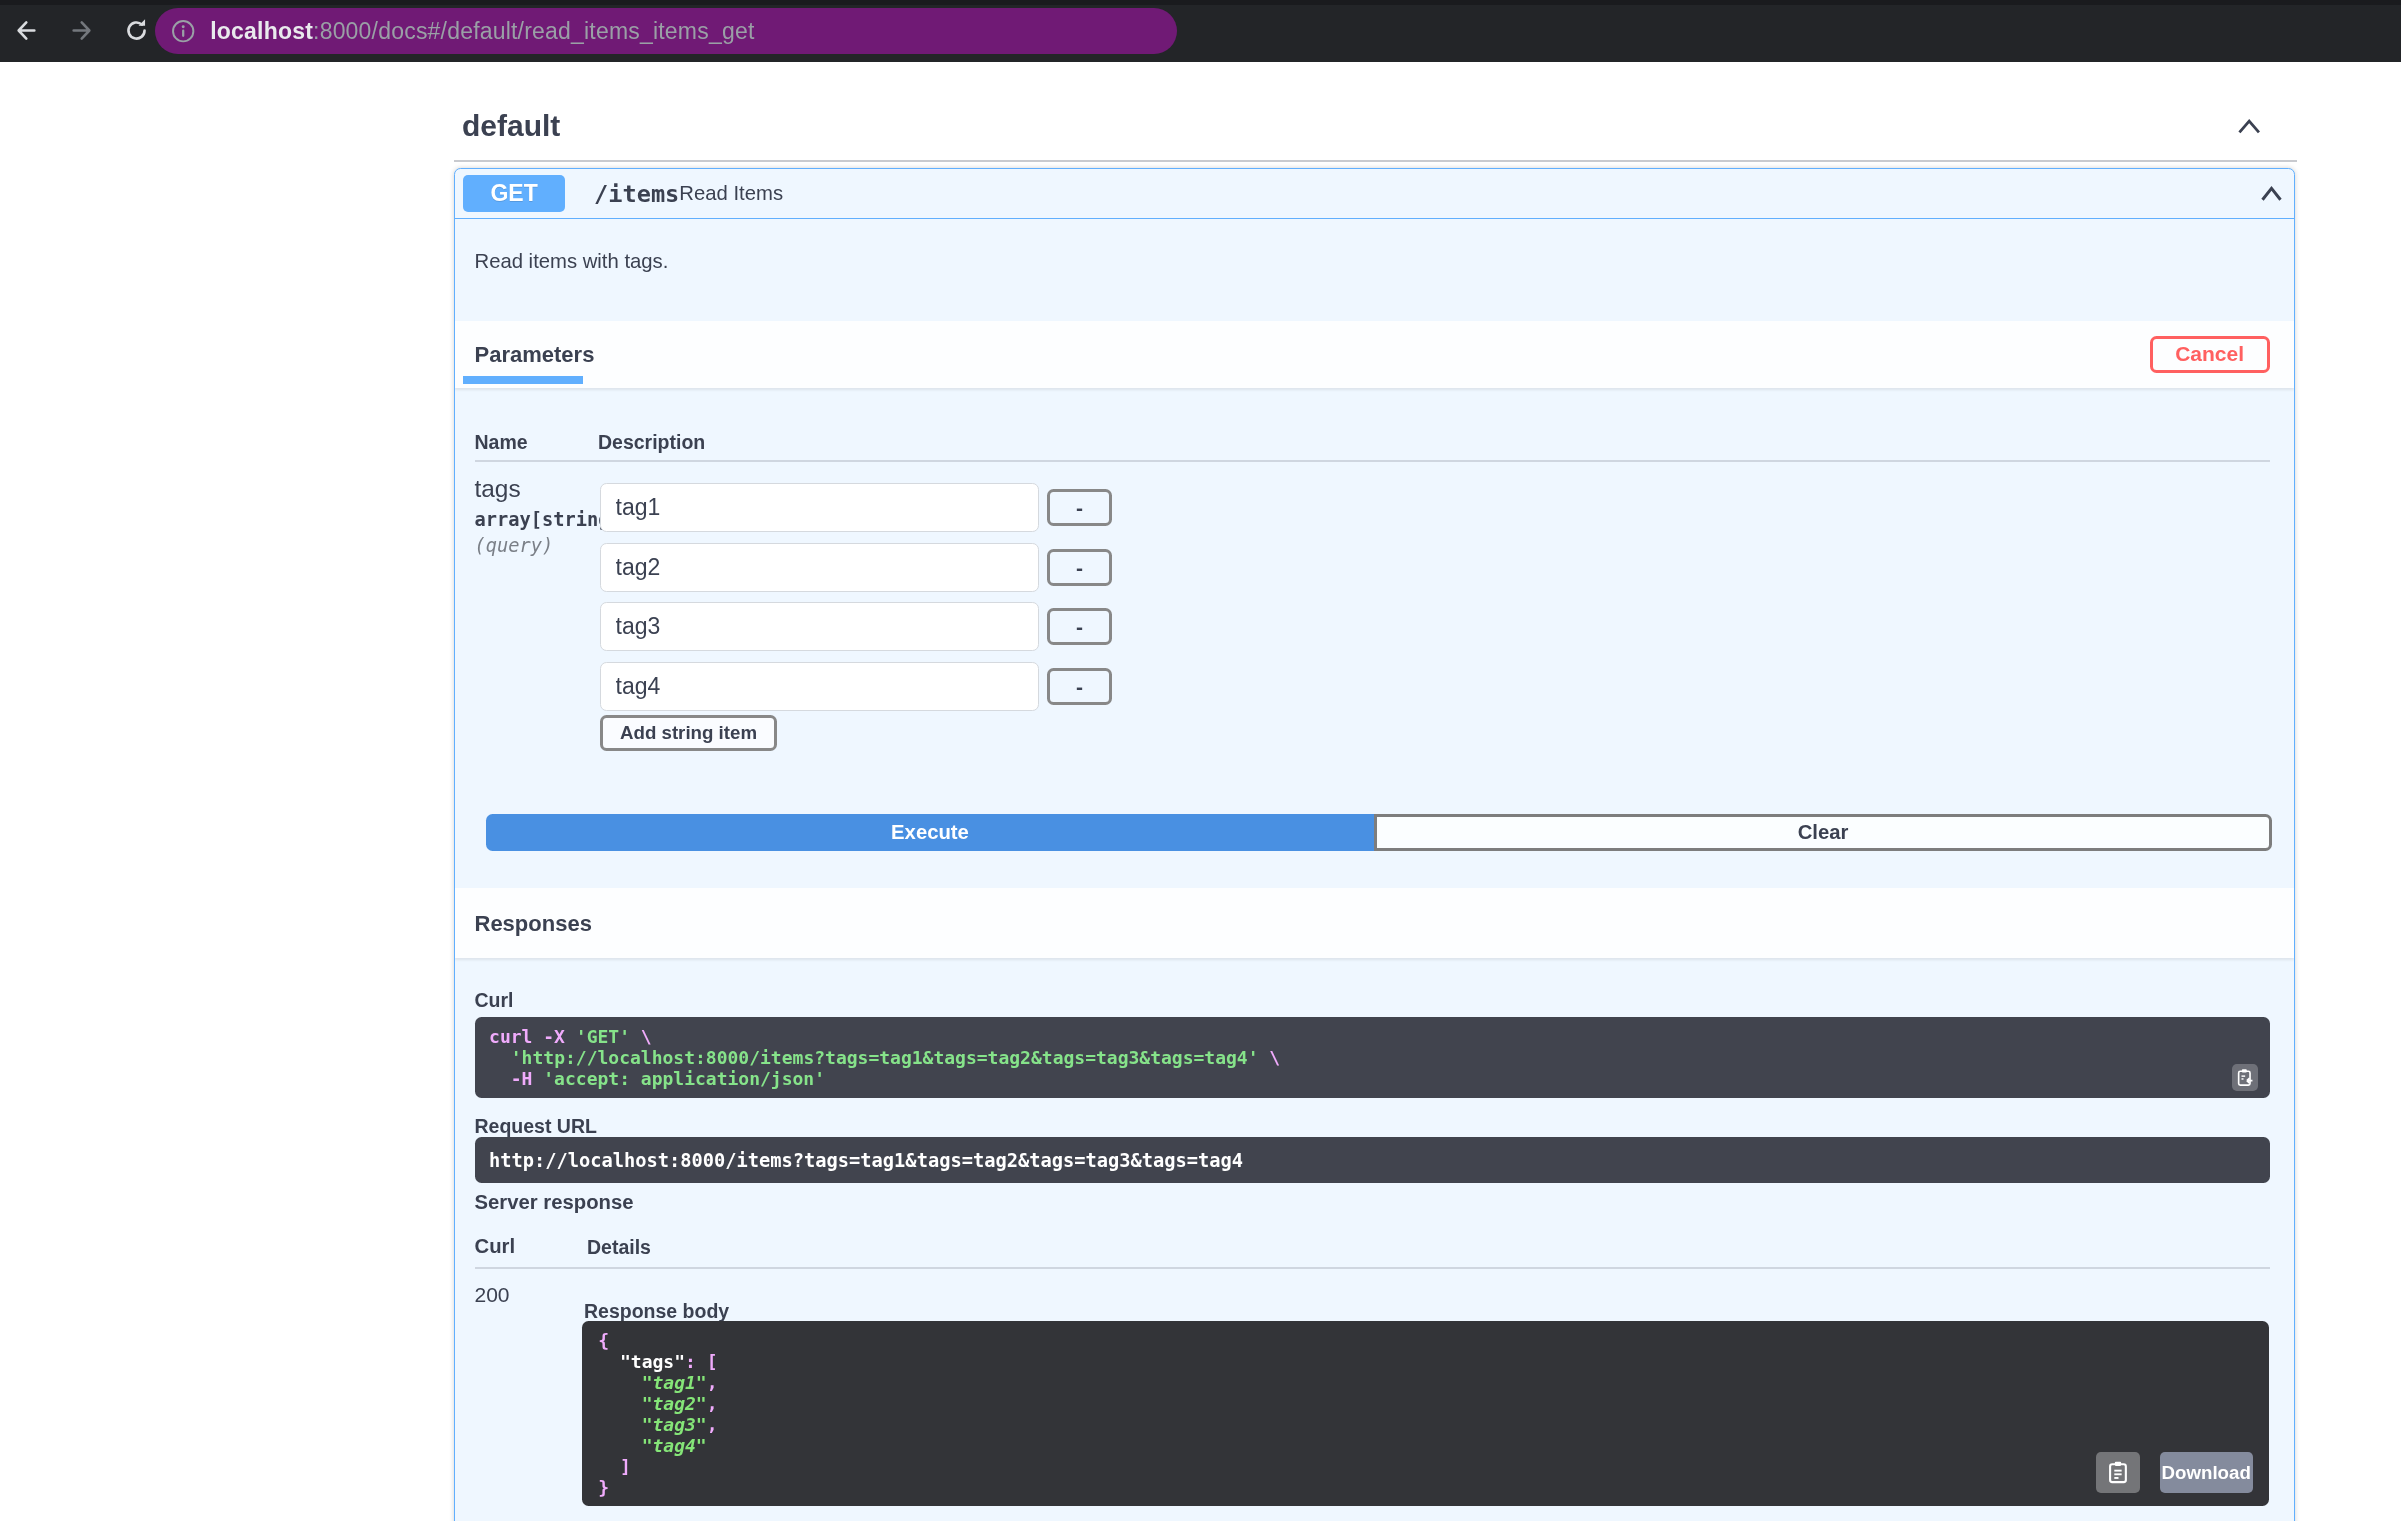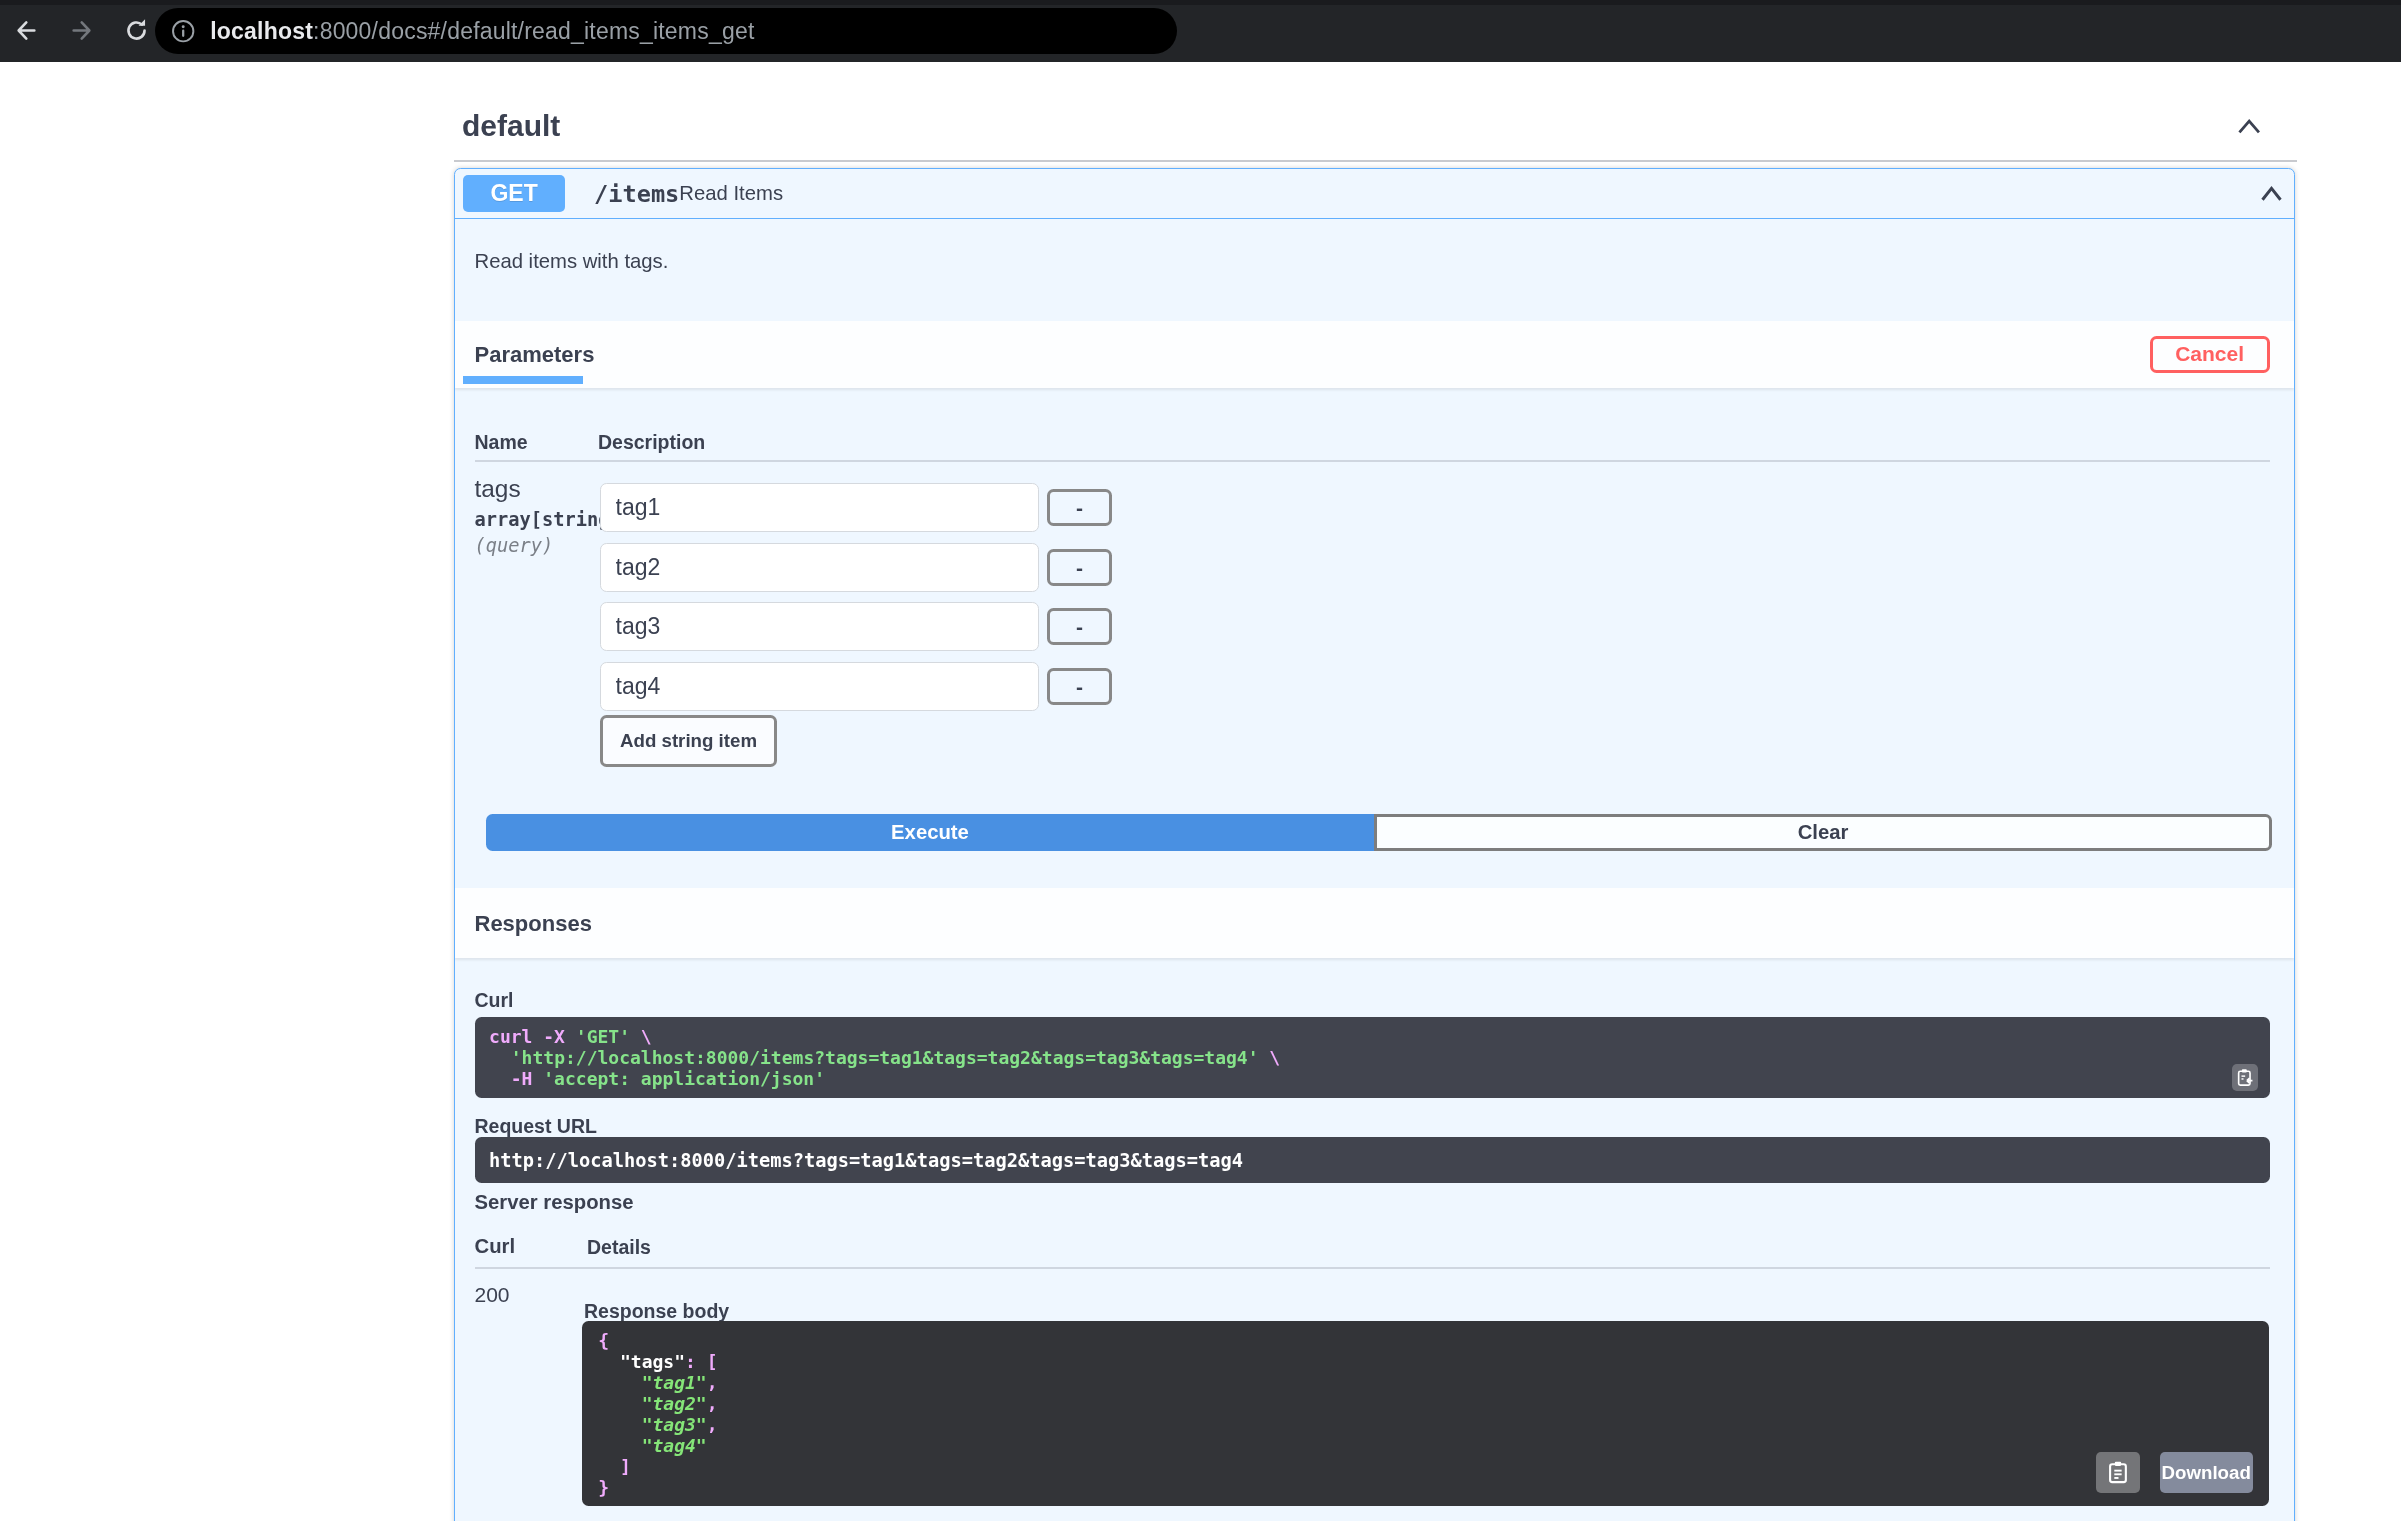--- a/index.html
+++ b/index.html
@@ -6,21 +6,21 @@
   html,body { width: 2401px; height: 1521px; background:#fff; overflow:hidden;
     font-family:"Liberation Sans", sans-serif; }
   .abs { position:absolute; }
   .mono { font-family:"DejaVu Sans Mono", monospace; }
 
   
   #browser-bar { left:0; top:0; width:2401px; height:62px; background:#232528; }
   #browser-bar .top-strip { left:0; top:0; width:100%; height:4.9px; background:#1a1b1e; }
   .nav-ico { top:16.3px; width:29px; height:29px; cursor:pointer; }
   #addr-pill { left:155px; top:8.1px; width:1022px; height:46px; border-radius:23px;
-    background:#000000; display:flex; align-items:center; padding-left:16.3px; }
+    background:#701a75; display:flex; align-items:center; padding-left:16.3px; }
   #addr-text { font-size:23px; margin-left:14.6px; letter-spacing:0.2px; white-space:nowrap; }
   #addr-text .host { color:#e9eaed; font-weight:600; }
   #addr-text .rest { color:#9aa0a6; font-weight:400; }
 
   
   #page { left:0; top:62px; width:2401px; height:1459px; background:#fff; }
   #section-title { left:462px; top:47px; font-size:30px; font-weight:700; color:#3b4151; }
   #section-chevron { left:2237px; top:55px; cursor:pointer; }
   #section-divider { left:454px; top:98px; width:1843px; height:1.6px; background:rgba(59,65,81,.28); }
 
@@ -60,21 +60,21 @@
   #param-in { left:19.5px; top:366px; font-size:18.7px; font-style:italic; color:#7a7f87; }
 
   #param-rows { left:145px; top:314px; }
   .param-row { display:flex; align-items:center; margin-bottom:10.6px; height:49px; }
   .param-input { width:439px; height:49px; background:#fff; border:1.6px solid #d5d9de;
     border-radius:6.5px; font-size:23px; color:#3b4151; padding:0 14.6px;
     font-family:"Liberation Sans", sans-serif; outline:none; }
   .minus-btn { margin-left:8.1px; width:65px; height:37px; border:3.3px solid #888;
     border-radius:6.5px; background:transparent; font-size:21px; font-weight:700;
     color:#3b4151; cursor:pointer; line-height:1; }
-  #add-item-btn { left:145px; top:546px; width:177px; height:52px; border:3.3px solid #888;
+  #add-item-btn { left:145px; top:546px; width:177px; height:36px; border:3.3px solid #888;
     border-radius:6.5px; background:rgba(255,255,255,.65); font-size:18.7px; font-weight:700;
     color:#3b4151; cursor:pointer; }
 
   #execute-btn { left:31px; top:645px; width:888px; height:37px; background:#4990e2;
     border:none; border-radius:6.5px 0 0 6.5px; color:#fff; font-weight:700; font-size:20.3px; cursor:pointer; }
   #clear-btn { left:919px; top:645px; width:898px; height:37px; background:rgba(252,254,255,.9);
     border:3.3px solid #7d7d7d; border-radius:0 6.5px 6.5px 0; color:#3b4151; font-weight:700;
     font-size:20.3px; cursor:pointer; }
 
   

